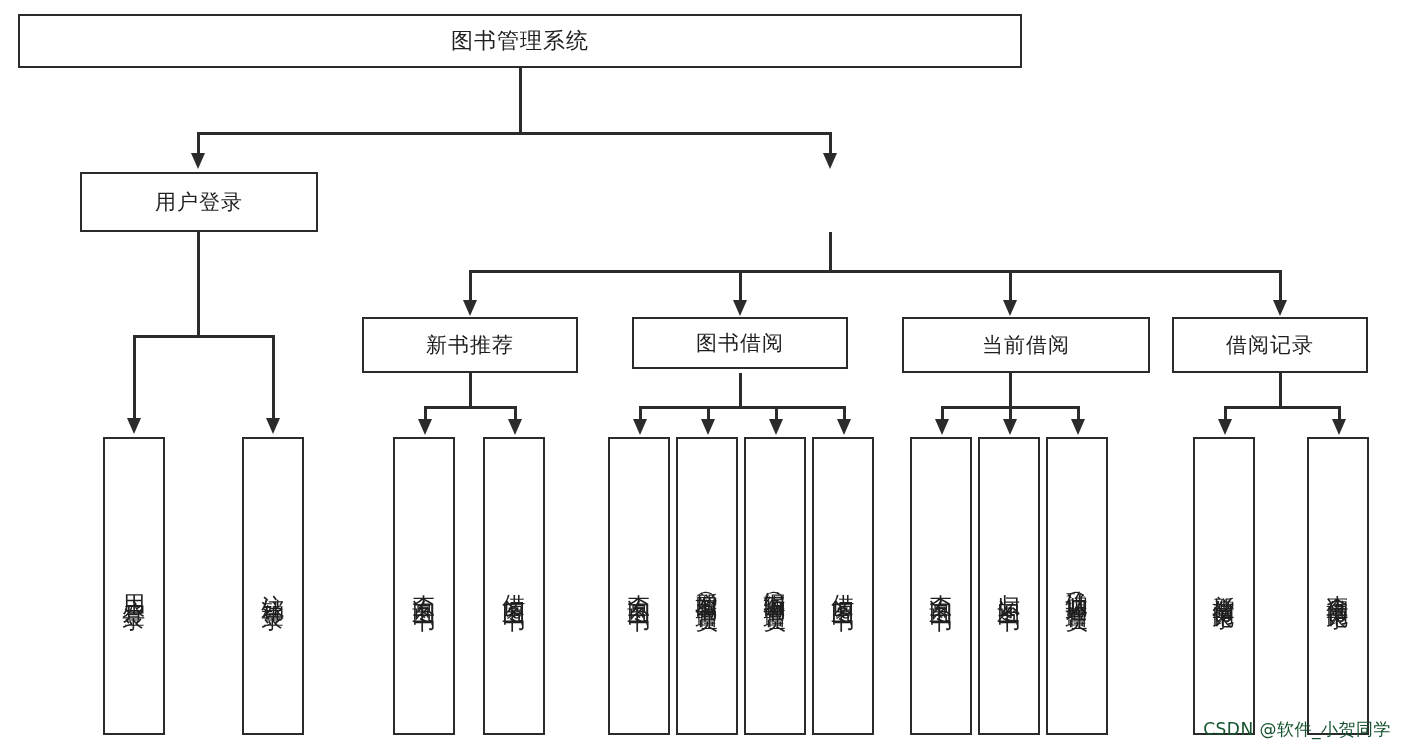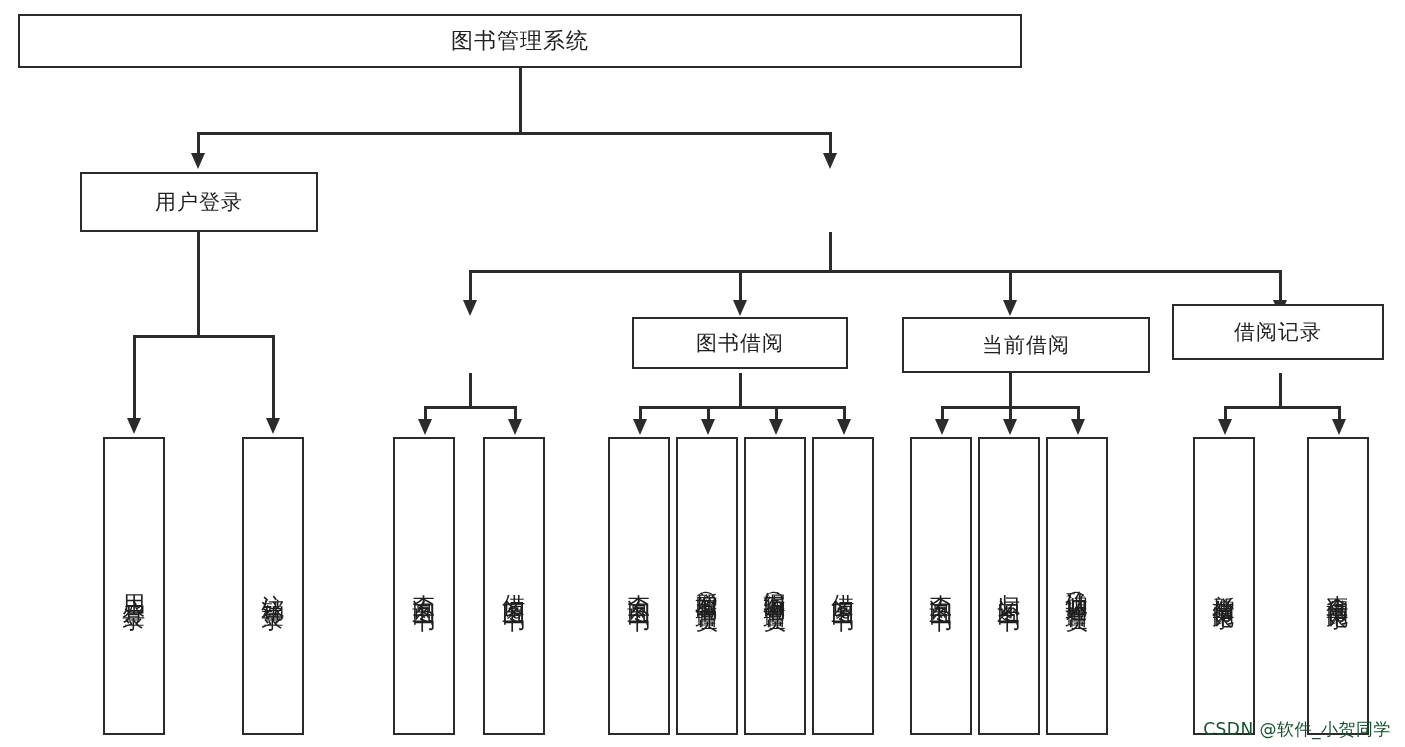--- a/index.html
+++ b/index.html
@@ -30,21 +30,21 @@
   
   #node-root{left:18px;top:14px;width:1004px;height:54px;}
   #node-root .label{font-size:22px;}
   
   #node-user-login{left:80px;top:172px;width:238px;height:60px;}
   #node-book-manage{left:712px;top:172px;width:236px;height:60px;}
   
   #node-new-book{left:362px;top:317px;width:216px;height:56px;}
   #node-borrow{left:632px;top:317px;width:216px;height:52px;}
   #node-current{left:902px;top:317px;width:248px;height:56px;}
-  #node-record{left:1172px;top:304px;width:212px;height:56px;}
+  #node-record{left:1172px;top:317px;width:196px;height:56px;}
 
   
   .leaf{
     position:absolute;
     box-sizing:border-box;
     background:#ffffff;
     border:2.5px solid #2b2b2b;
     top:437px;
     height:298px;
     width:62px;
@@ -114,20 +114,23 @@
   <div class="ln hln" style="left:469px;top:270px;width:811px;"></div>
   <div class="ln vln" style="left:469px;top:270px;height:32px;"></div>
   <div class="arrow" style="left:463px;top:300px;"></div>
   <div class="ln vln" style="left:739px;top:270px;height:32px;"></div>
   <div class="arrow" style="left:733px;top:300px;"></div>
   <div class="ln vln" style="left:1009px;top:270px;height:32px;"></div>
   <div class="arrow" style="left:1003px;top:300px;"></div>
   <div class="ln vln" style="left:1279px;top:270px;height:32px;"></div>
   <div class="arrow" style="left:1273px;top:300px;"></div>
 
+  <div class="node" id="node-new-book">
+    <span class="label">新书推荐</span>
+  </div>
   <div class="node" id="node-borrow">
     <span class="label">图书借阅</span>
   </div>
   <div class="node" id="node-current">
     <span class="label">当前借阅</span>
   </div>
   <div class="node" id="node-record">
     <span class="label">借阅记录</span>
   </div>
 

